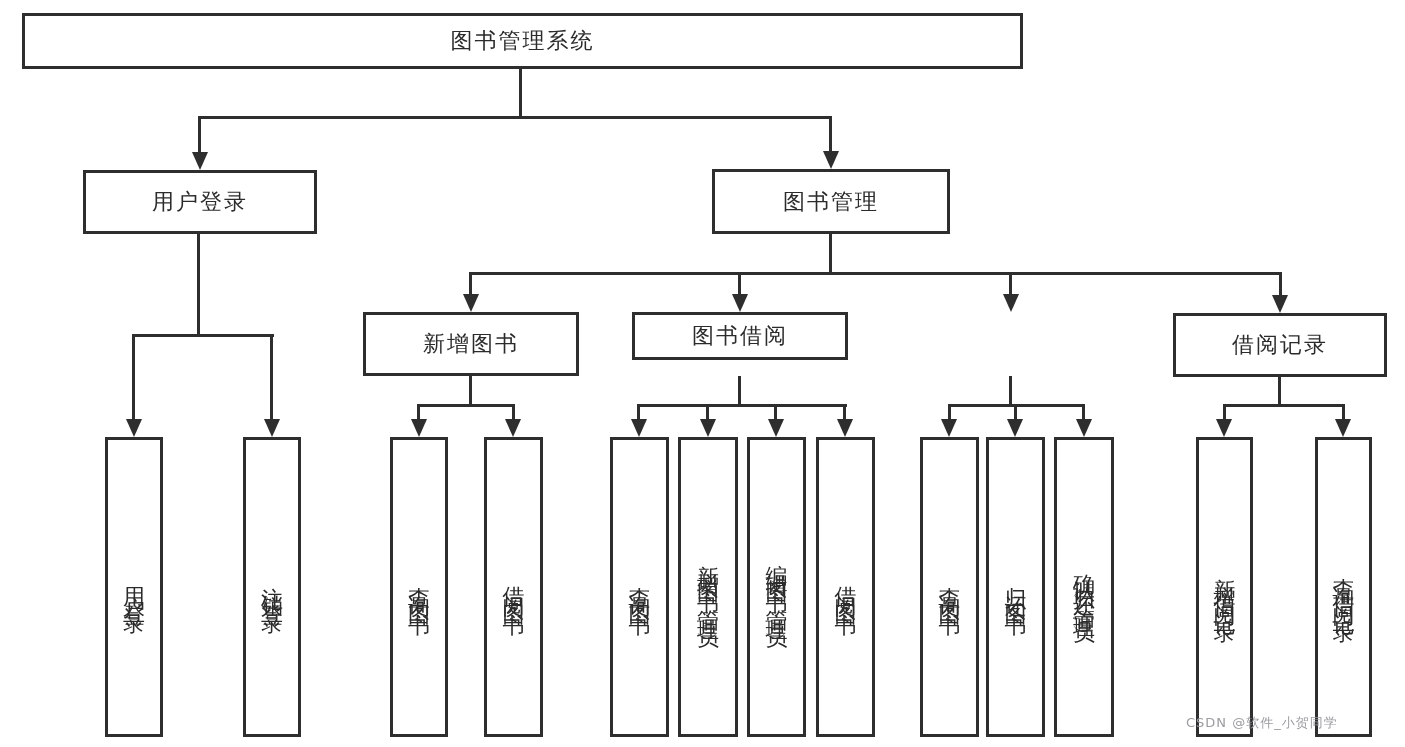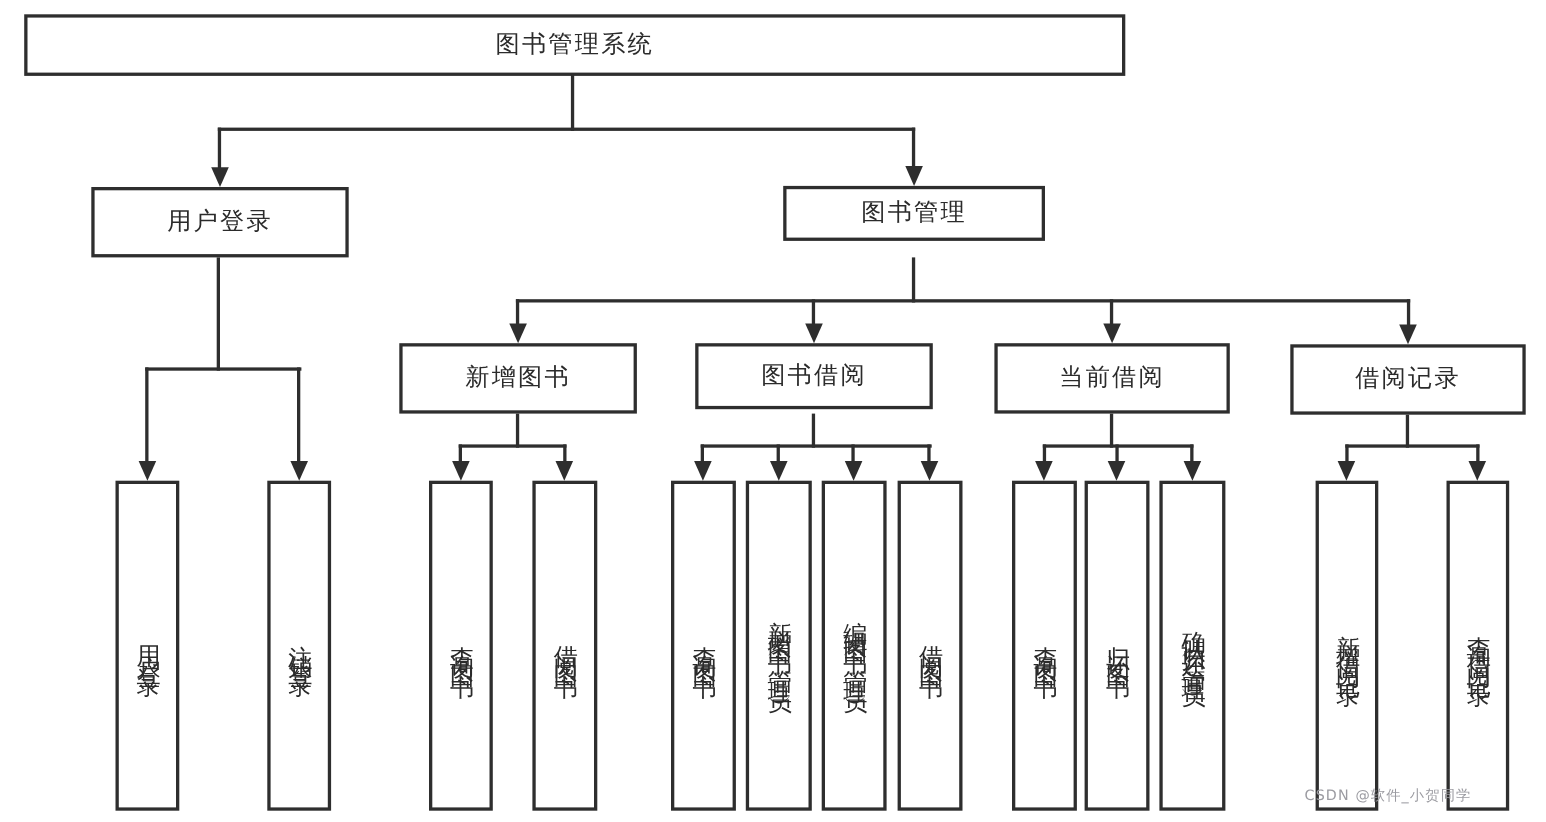--- a/index.html
+++ b/index.html
@@ -60,32 +60,29 @@
 
 <div class="diagram">
 
   <div class="node" style="left:22px;top:13px;width:1001px;height:56px;">
     <span class="htext">图书管理系统</span>
   </div>
 
   <div class="node" style="left:83px;top:170px;width:234px;height:64px;">
     <span class="htext">用户登录</span>
   </div>
-  <div class="node" style="left:712px;top:169px;width:238px;height:50px;">
+  <div class="node" style="left:712px;top:169px;width:238px;height:65px;">
     <span class="htext">图书管理</span>
   </div>
 
   <div class="node" style="left:363px;top:312px;width:216px;height:64px;">
     <span class="htext">新增图书</span>
   </div>
-  <div class="node" style="left:632px;top:312px;width:216px;height:60px;">
+  <div class="node" style="left:632px;top:312px;width:216px;height:48px;">
     <span class="htext">图书借阅</span>
-  </div>
-  <div class="node" style="left:904px;top:312px;width:214px;height:64px;">
-    <span class="htext">当前借阅</span>
   </div>
   <div class="node" style="left:1173px;top:313px;width:214px;height:64px;">
     <span class="htext">借阅记录</span>
   </div>
 
   <div class="node v" style="left:105px;width:58px;">
     <span class="vtext">用户登录</span>
   </div>
   <div class="node v" style="left:243px;width:58px;">
     <span class="vtext">注销登录</span>

